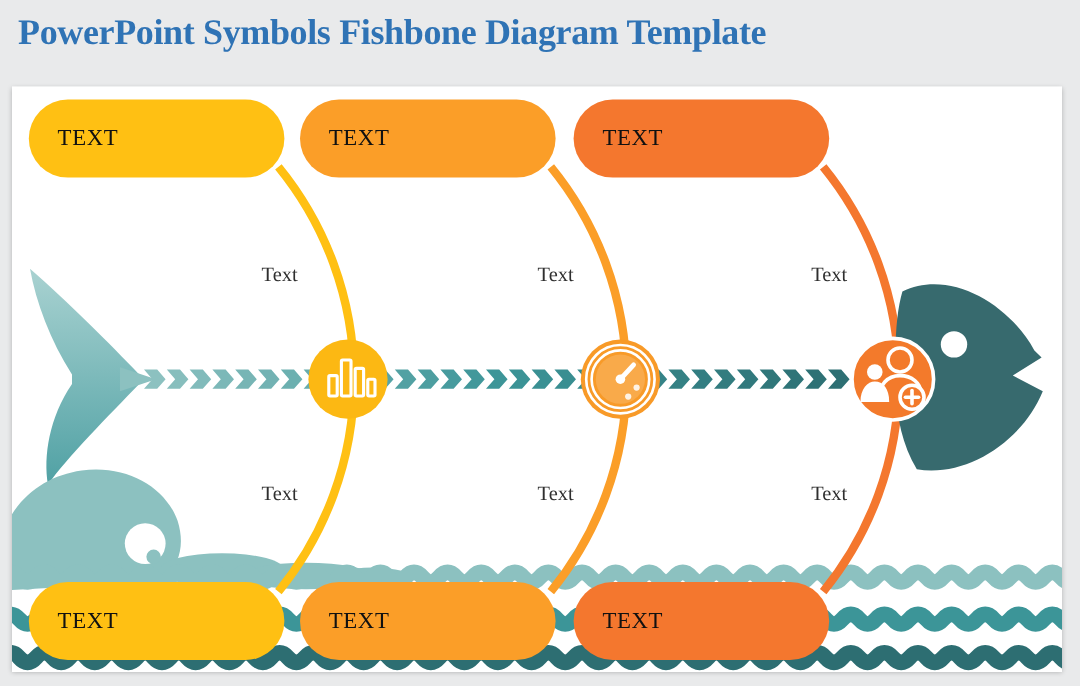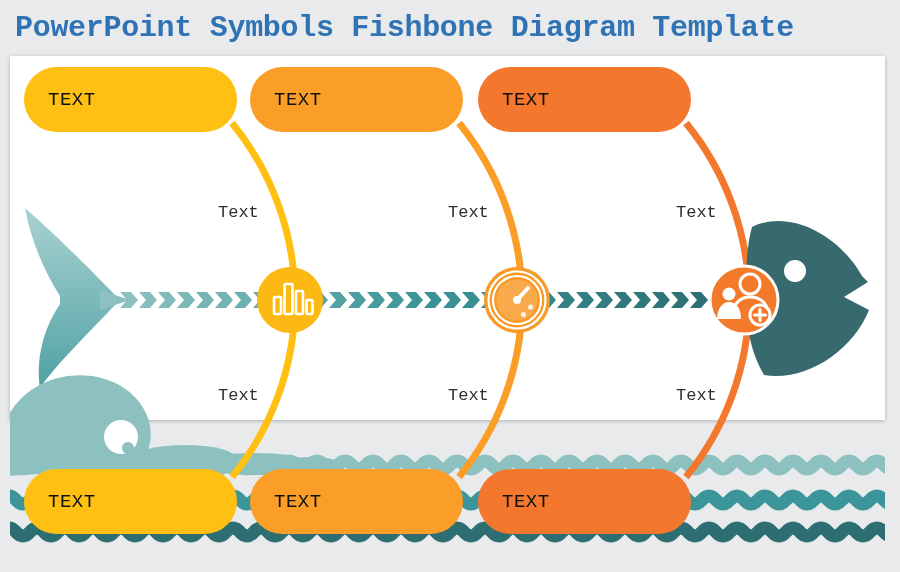--- a/index.html
+++ b/index.html
@@ -1,20 +1,20 @@
 <!DOCTYPE html>
 <html style="--title: #2F73B5; --background: #E9EAEB; --slide: #FFFFFF; --box-yellow: #FFC013; --box-orange: #FB9E28; --box-deep-orange: #F4772E; --icon-yellow: #FCB813; --icon-orange: #F89A28; --icon-deep-orange: #F37A2B; --teal-light: #8CC1C0; --teal-mid: #3C9598; --teal-dark: #2D6E72; --fish-body: #376A6E; --tail-top: #A9D2D1; --tail-bottom: #50A1A4; --box-text: #111111; --label-text: #2F2F2F;"><head>
 <meta charset="utf-8">
 <style>
   html,body{margin:0;padding:0}
   .page{position:relative;width:900px;height:572px;background:var(--background,#E9EAEB);
-        font-family:Liberation Mono, monospace;overflow:hidden}
+        font-family:Liberation Serif, serif;overflow:hidden}
   .title{position:absolute;left:15px;top:11px;font-size:30px;font-weight:bold;
          color:var(--title,#2F73B5);letter-spacing:-0.3px;white-space:nowrap}
-  .slide{position:absolute;left:10px;top:56px;width:875px;height:364px;
+  .slide{position:absolute;left:10px;top:72px;width:875px;height:488px;
          background:var(--slide,#fff);box-shadow:0 1px 4px rgba(0,0,0,.25)}
   svg.art{position:absolute;left:0;top:0;width:875px;height:488px;display:block}
 
   .box{position:absolute;width:213px;height:65px;border-radius:33px;display:flex;
        align-items:center;padding-left:24px;box-sizing:border-box;font-size:19px;
        color:var(--box-text,#111);letter-spacing:.5px}
   .b-yellow{background:var(--box-yellow,#FFC013)}
   .b-orange{background:var(--box-orange,#FB9E28)}
   .b-deep{background:var(--box-deep-orange,#F4772E)}
   .tb1{left:14px;top:11px}.tb2{left:240px;top:11px}.tb3{left:468px;top:11px}

